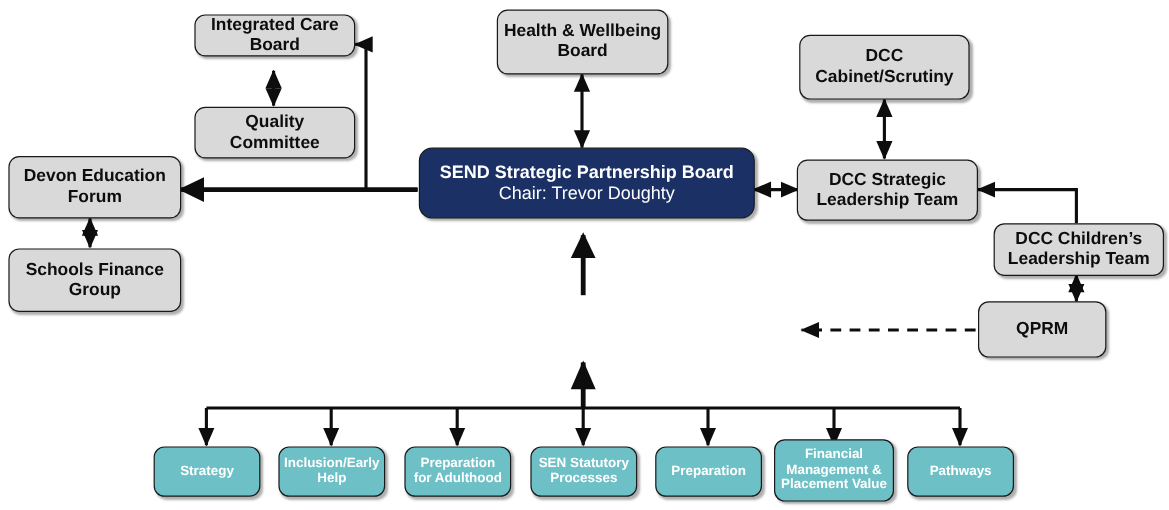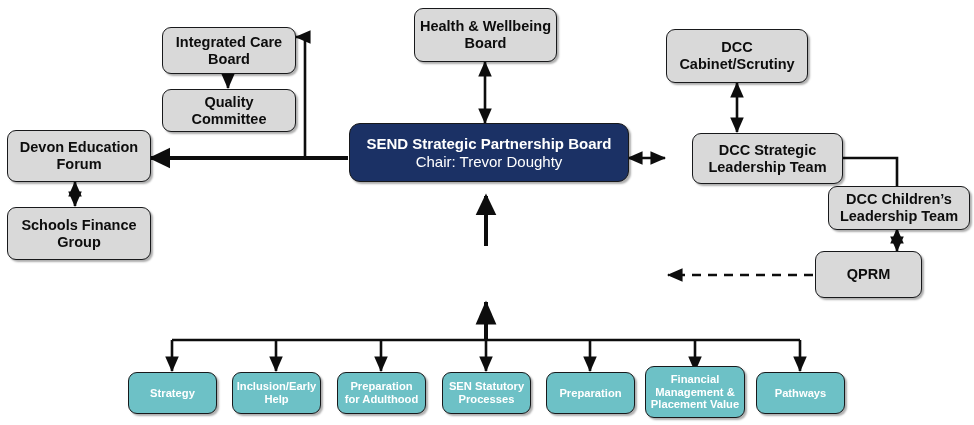--- a/index.html
+++ b/index.html
@@ -125,21 +125,21 @@
       <line x1="172" y1="340" x2="172" y2="371" marker-end="url(#arrowEnd)"></line>
       <line x1="276" y1="340" x2="276" y2="371" marker-end="url(#arrowEnd)"></line>
       <line x1="381" y1="340" x2="381" y2="371" marker-end="url(#arrowEnd)"></line>
       <line x1="486" y1="340" x2="486" y2="371" marker-end="url(#arrowEnd)"></line>
       <line x1="590" y1="340" x2="590" y2="371" marker-end="url(#arrowEnd)"></line>
       <line x1="695" y1="340" x2="695" y2="371" marker-end="url(#arrowEnd)"></line>
       <line x1="800" y1="340" x2="800" y2="371" marker-end="url(#arrowEnd)"></line>
     </g>
   </svg>
 
-  <div class="node node-grey" style="left:162px; top:27px; width:134px; height:47px;">
+  <div class="node node-grey" style="left:162px; top:12px; width:134px; height:35px;">
     <span class="stack">
       <span>Integrated Care</span>
       <span>Board</span>
     </span>
   </div>
 
   <div class="node node-grey" style="left:162px; top:89px; width:134px; height:43px;">
     <span class="stack">
       <span>Quality</span>
       <span>Committee</span>
@@ -174,21 +174,21 @@
     </span>
   </div>
 
   <div class="node node-navy" style="left:349px; top:123px; width:280px; height:59px;">
     <span class="stack">
       <span class="node-title">SEND Strategic Partnership Board</span>
       <span class="node-sub">Chair: Trevor Doughty</span>
     </span>
   </div>
 
-  <div class="node node-grey" style="left:692px; top:133px; width:151px; height:51px;">
+  <div class="node node-grey" style="left:664px; top:133px; width:151px; height:51px;">
     <span class="stack">
       <span>DCC Strategic</span>
       <span>Leadership Team</span>
     </span>
   </div>
 
   <div class="node node-grey" style="left:828px; top:186px; width:142px; height:44px;">
     <span class="stack">
       <span>DCC Children’s</span>
       <span>Leadership Team</span>

